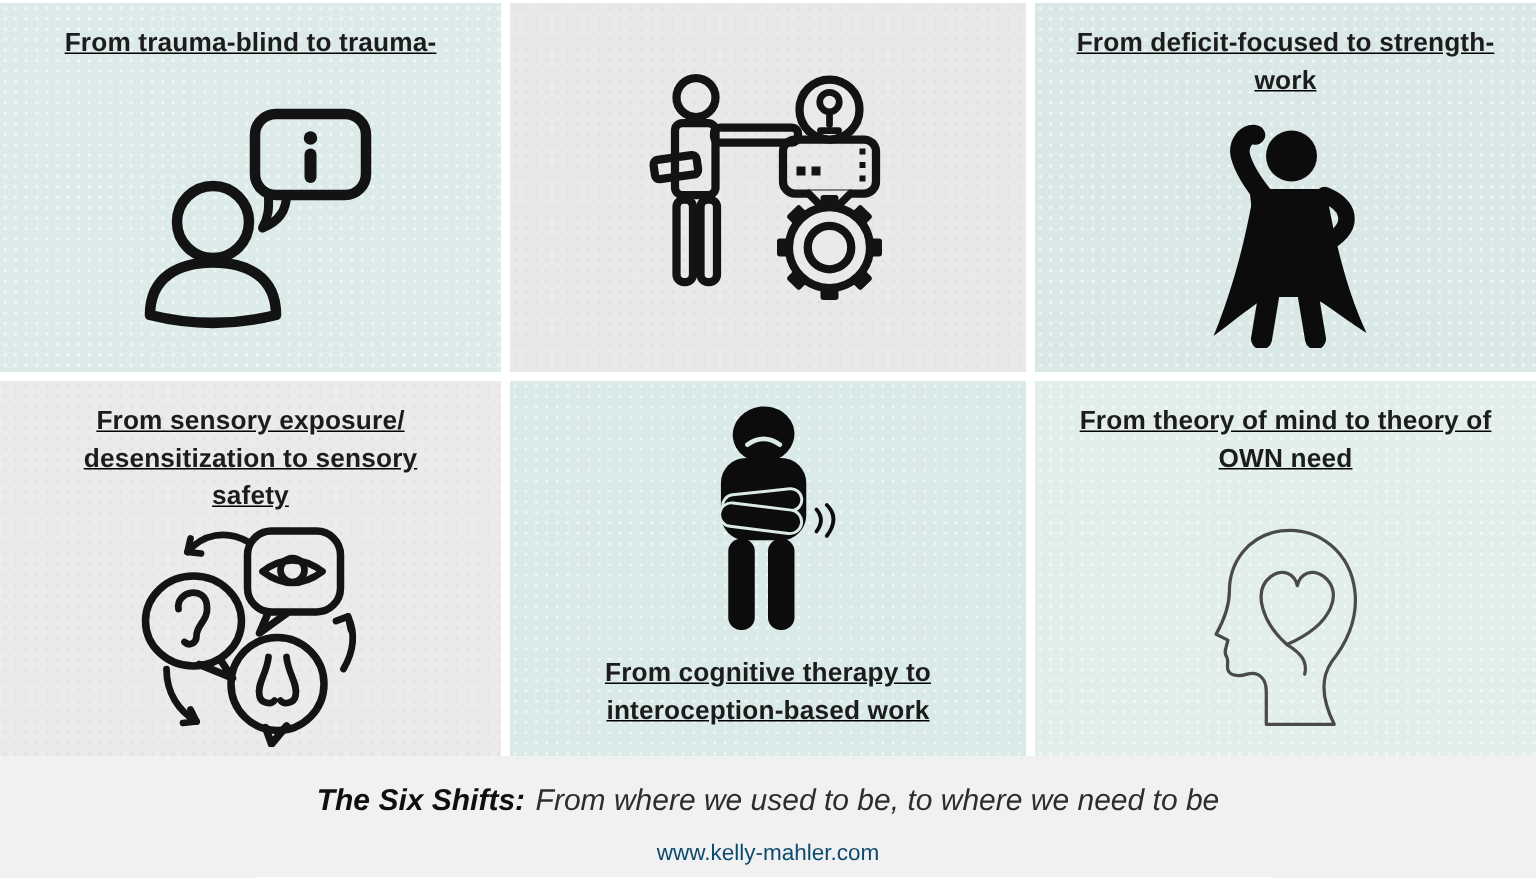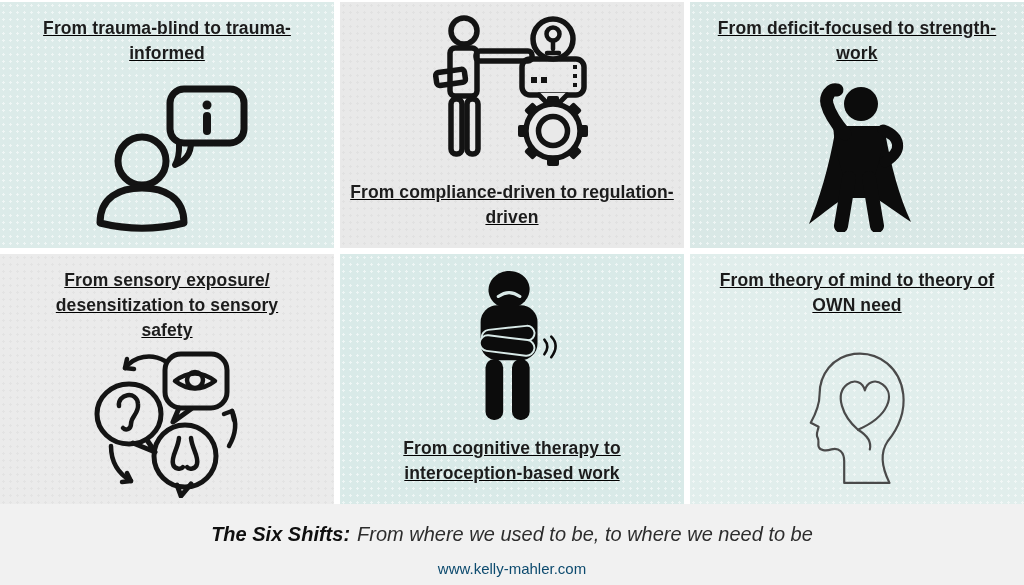--- a/index.html
+++ b/index.html
@@ -41,39 +41,34 @@
   svg{display:block;}
 </style>
 </head>
 <body>
 
 <div class="grid">
 
   <section class="cell text-top tex-teal" style="background-color: rgb(220, 235, 233);">
     <h2 class="cell-title">
       <span class="line">From trauma-blind to trauma-</span>
-      <span class="line">informed</span>
     </h2>
     <div class="icon-wrap">
       <svg width="170" height="152" viewBox="0 0 170 152" fill="none" stroke="#131313" stroke-width="7" stroke-linecap="round" stroke-linejoin="round">
         <rect x="88" y="8" width="74" height="54" rx="14"></rect>
         <path d="M109,62 C109,73 103,80 93,84 C98,75 97,68 97,62" stroke-width="6"></path>
         <circle cx="125" cy="24" r="4.5" fill="#131313" stroke="none"></circle>
         <line x1="125" y1="35" x2="125" y2="50" stroke-width="8"></line>
         <circle cx="60" cy="80" r="24"></circle>
         <path d="M18,142 C18,116 38,107 60,107 C82,107 102,116 102,142 C74,149 46,149 18,142 Z"></path>
       </svg>
     </div>
   </section>
 
   <section class="cell text-bottom tex-gray" style="background-color: rgb(233, 233, 233);">
-    <h2 class="cell-title">
-      <span class="line">From compliance-driven to regulation-</span>
-      <span class="line">driven</span>
-    </h2>
     <div class="icon-wrap">
       <svg width="172" height="152" viewBox="0 0 172 152" fill="none" stroke="#131313" stroke-width="5.5" stroke-linecap="round" stroke-linejoin="round">
         <circle cx="38" cy="16" r="13"></circle>
         <rect x="24" y="33" width="27" height="48" rx="5"></rect>
         <rect x="50" y="36" width="56" height="10" rx="4"></rect>
         <rect x="10" y="56" width="29" height="13" rx="3" transform="rotate(-8 24 62)"></rect>
         <rect x="25" y="84" width="11" height="55" rx="5"></rect>
         <rect x="41" y="84" width="11" height="55" rx="5"></rect>
         <rect x="96" y="44" width="62" height="36" rx="8"></rect>
         <g fill="#131313" stroke="none">

